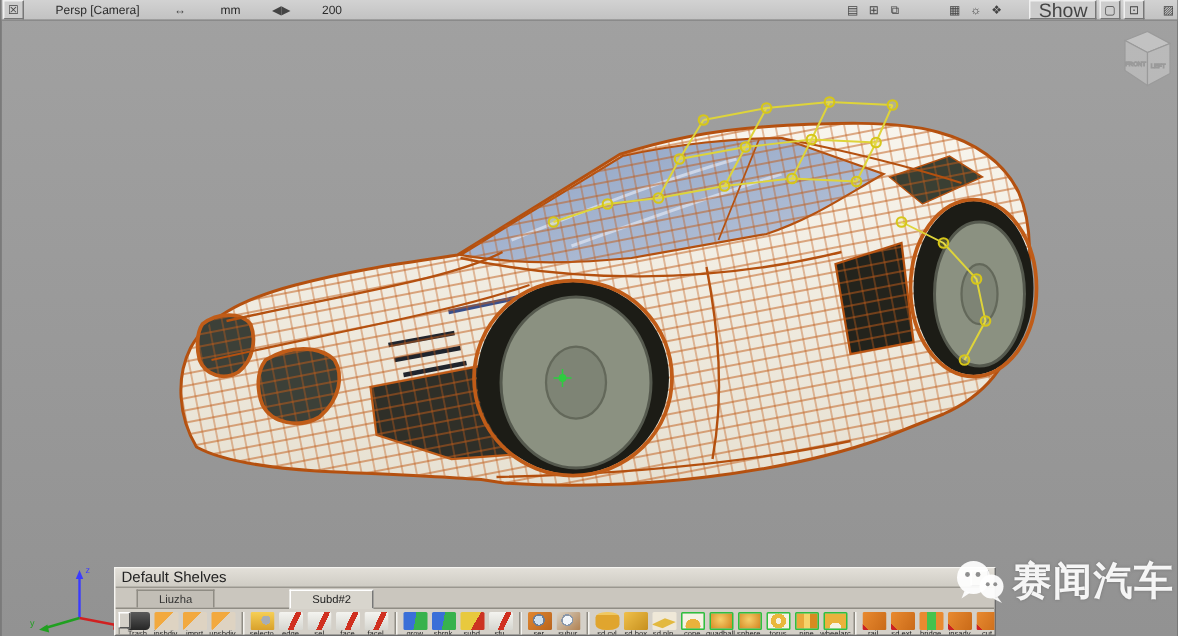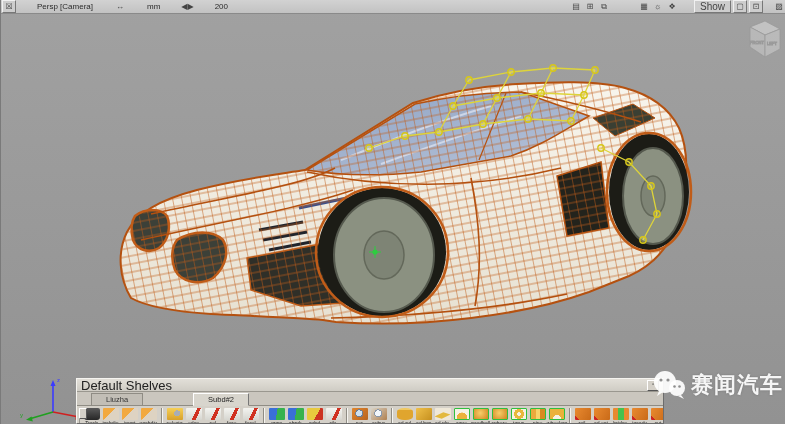--- a/index.html
+++ b/index.html
@@ -8,30 +8,30 @@
        border-left:1px solid #7a7a7a;box-sizing:border-box;}
   
   #topbar{position:absolute;left:0;top:0;width:785px;height:13px;
           background:linear-gradient(#d2d2d2,#c2c2c2);border-bottom:1px solid #8a8a8a;
           display:flex;align-items:center;font-size:8px;color:#2b2b2b;z-index:6;}
   .tb-btn{display:inline-flex;align-items:center;justify-content:center;height:11px;min-width:12px;
           margin:0 1px;font-size:8px;color:#444;cursor:default;}
   .tb-raised{background:#cdcdcd;border:1px solid;border-color:#f0f0f0 #777 #777 #f0f0f0;}
   .tb-label{margin:0 20px;white-space:nowrap;font-size:8px;}
   .tb-sep{flex:1;}
-  .tb-show{font-size:10px;padding:0 5px;}
+  .tb-show{font-size:13px;padding:0 5px;}
   
   #scene{position:absolute;left:0;top:0;z-index:1;}
   
   #shelf{position:absolute;left:75px;top:378px;width:588px;height:46px;
          background:#d4d0c8;border:1px solid;border-color:#f5f4f0 #6c6c6c #6c6c6c #f5f4f0;
          z-index:7;font-size:8px;color:#222;box-sizing:border-box;overflow:hidden;}
   #shelf-title{height:12px;display:flex;align-items:center;padding:0 4px;
                background:linear-gradient(#e2dfd8,#cfccc4);border-bottom:1px solid #9a978f;}
-  #shelf-title .ttl{flex:1;font-size:13px;}
+  #shelf-title .ttl{flex:1;font-size:10px;}
   .mini-btn{width:10px;height:9px;background:#d4d0c8;border:1px solid;
             border-color:#fff #555 #555 #fff;font-size:6px;line-height:7px;text-align:center;color:#333;}
   #shelf-tabs{height:13px;display:flex;align-items:flex-end;background:#cac6be;
               border-bottom:1px solid #8f8c84;padding-left:14px;}
   .tab{height:11px;line-height:11px;padding:0 14px;font-size:7.5px;margin-right:2px;}
   .tab.inactive{background:#c2beb6;border:1px solid #8f8c84;border-bottom:none;color:#333;}
   .tab.active{background:#d8d5cd;border:1px solid;border-color:#fff #777 #d8d5cd #fff;
               position:relative;top:1px;margin-left:48px;}
   #shelf-body{display:flex;align-items:flex-start;padding:2px 0 0 2px;height:21px;}
   #shelf-gutter{width:8px;height:20px;margin-right:2px;border-right:1px solid #9a978f;position:relative;}
@@ -64,21 +64,21 @@
   .ic-prim-cone{background:radial-gradient(circle at 50% 85%,#eab23c 0 45%,#f6f2e4 46%);}
   .ic-prim-ball{background:radial-gradient(circle at 45% 40%,#f6cf6a,#d2821e);}
   .ic-prim-torus{background:radial-gradient(circle at 50% 50%,#f6f2e4 0 2px,#e9b83c 2px 5px,#f6f2e4 5px);}
   .ic-prim-pipe{background:linear-gradient(90deg,#e9a93c 38%,#f6d36a 38% 62%,#d88a20 62%);}
   .ic-prim-arch{background:radial-gradient(circle at 50% 100%,#f6f2e4 0 4px,#eab23c 4px);}
   .ic-surf{background:linear-gradient(45deg,#cc2222 0 3px,rgba(0,0,0,0) 3px),
            linear-gradient(120deg,#e98a30,#c96a18);}
   .ic-surf-green{background:linear-gradient(90deg,#e98a30 30%,#46c24e 30% 70%,#e98a30 70%);}
   
   #watermark{position:absolute;right:2px;top:370px;display:flex;align-items:center;z-index:9;
-             color:rgba(255,255,255,.93);font-size:22px;font-weight:bold;letter-spacing:1px;
+             color:rgba(255,255,255,.93);font-size:26px;font-weight:bold;letter-spacing:1px;
              text-shadow:0 0 2px rgba(90,90,90,.6);}
   #watermark svg{margin-right:4px;}
 </style>
 </head>
 <body>
 
 <div id="app">
 
   <div id="topbar">
     <span class="tb-btn tb-raised">☒</span>

